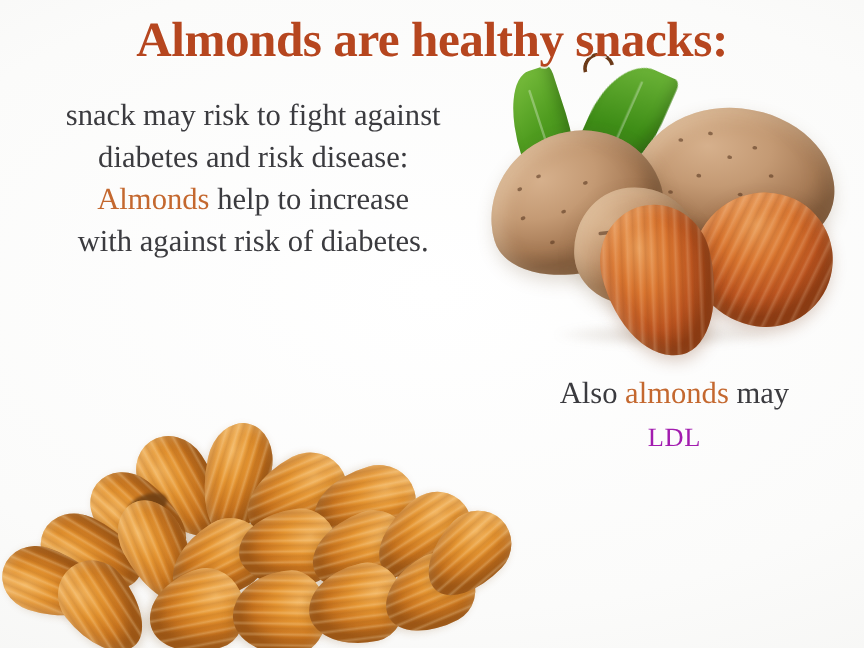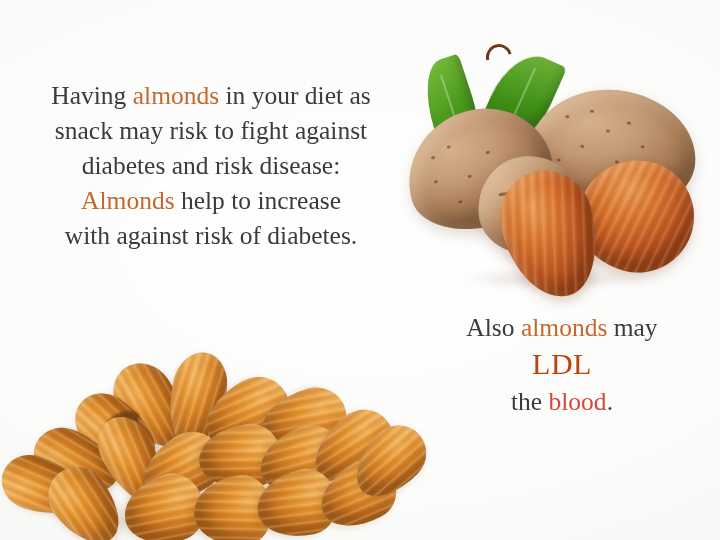--- a/index.html
+++ b/index.html
@@ -62,22 +62,22 @@
     left: 408px;
     top: 310px;
     width: 308px;
     font-size: 25.5px;
     line-height: 36px;
   }
   .hl-almond {
     color: #c4682f;
   }
   .hl-ldl {
-    color: #c2410c;
-    font-size: 30px;
+    color: #a21caf;
+    font-size: 22px;
     letter-spacing: 0.5px;
   }
   .hl-blood {
     color: #d8483a;
   }
   .para .ln { display: block; white-space: nowrap; }
 
   
   .photo-top {
     position: absolute;
@@ -331,28 +331,27 @@
     <div class="nut" style="left:14px;top:92px;width:54px;height:84px;transform:rotate(-72deg);"></div>
 
     <div class="nut" style="left:54px;top:112px;width:58px;height:84px;transform:rotate(-38deg);"></div>
     <div class="nut" style="left:128px;top:118px;width:68px;height:80px;transform:rotate(74deg);"></div>
     <div class="nut" style="left:196px;top:120px;width:70px;height:78px;transform:rotate(86deg);"></div>
     <div class="nut" style="left:262px;top:112px;width:66px;height:80px;transform:rotate(78deg);"></div>
     <div class="nut" style="left:326px;top:104px;width:60px;height:78px;transform:rotate(62deg);"></div>
     <div class="nut" style="left:360px;top:70px;width:56px;height:80px;transform:rotate(44deg);"></div>
   </div>
 
+  <div class="title">Almonds are healthy snacks:</div>
 
   <div class="para para-left">
-    <span class="ln"><span>Having </span><span class="hl-almond">almonds</span><span> in your diet as</span></span>
     <span class="ln">snack may risk to fight against</span>
     <span class="ln">diabetes and risk disease:</span>
     <span class="ln"><span class="hl-almond">Almonds</span><span> help to increase</span></span>
     <span class="ln">with against risk of diabetes.</span>
   </div>
 
   <div class="para para-right">
     <span class="ln"><span>Also </span><span class="hl-almond">almonds</span><span> may</span></span>
     <span class="ln"><span class="hl-ldl">LDL</span></span>
-    <span class="ln"><span>the </span><span class="hl-blood">blood</span><span>.</span></span>
   </div>
 
 </div>
 
 </body></html>

